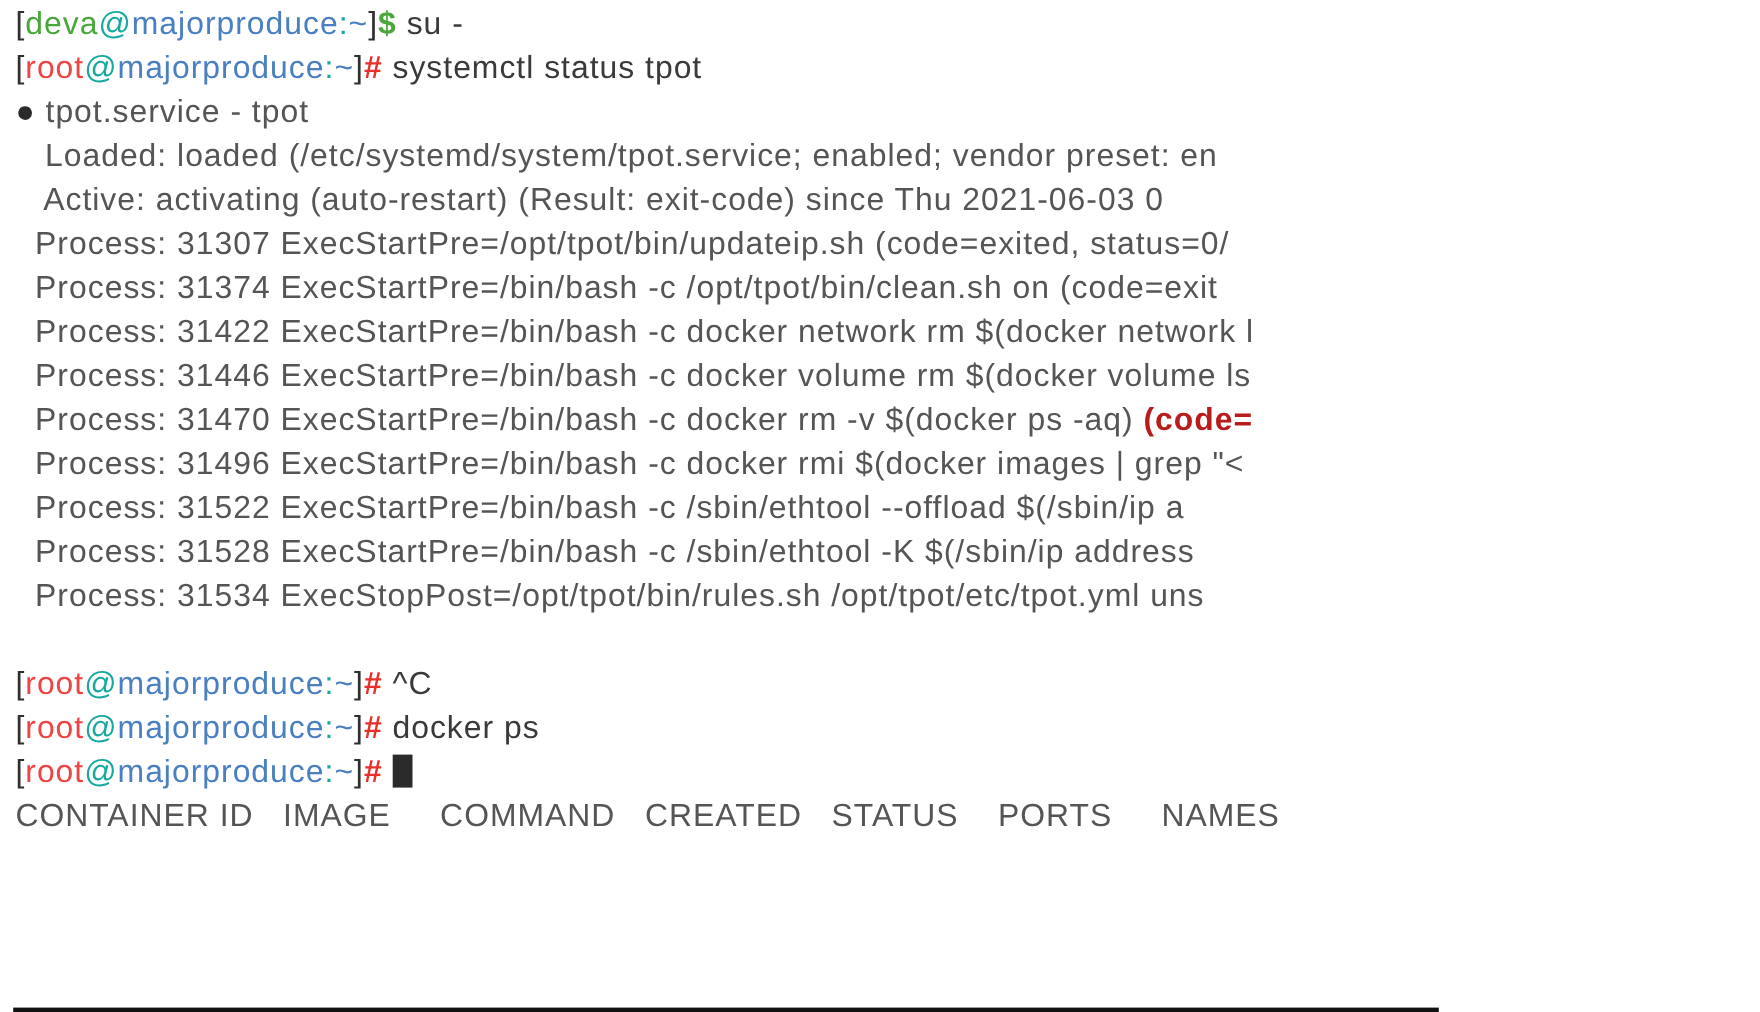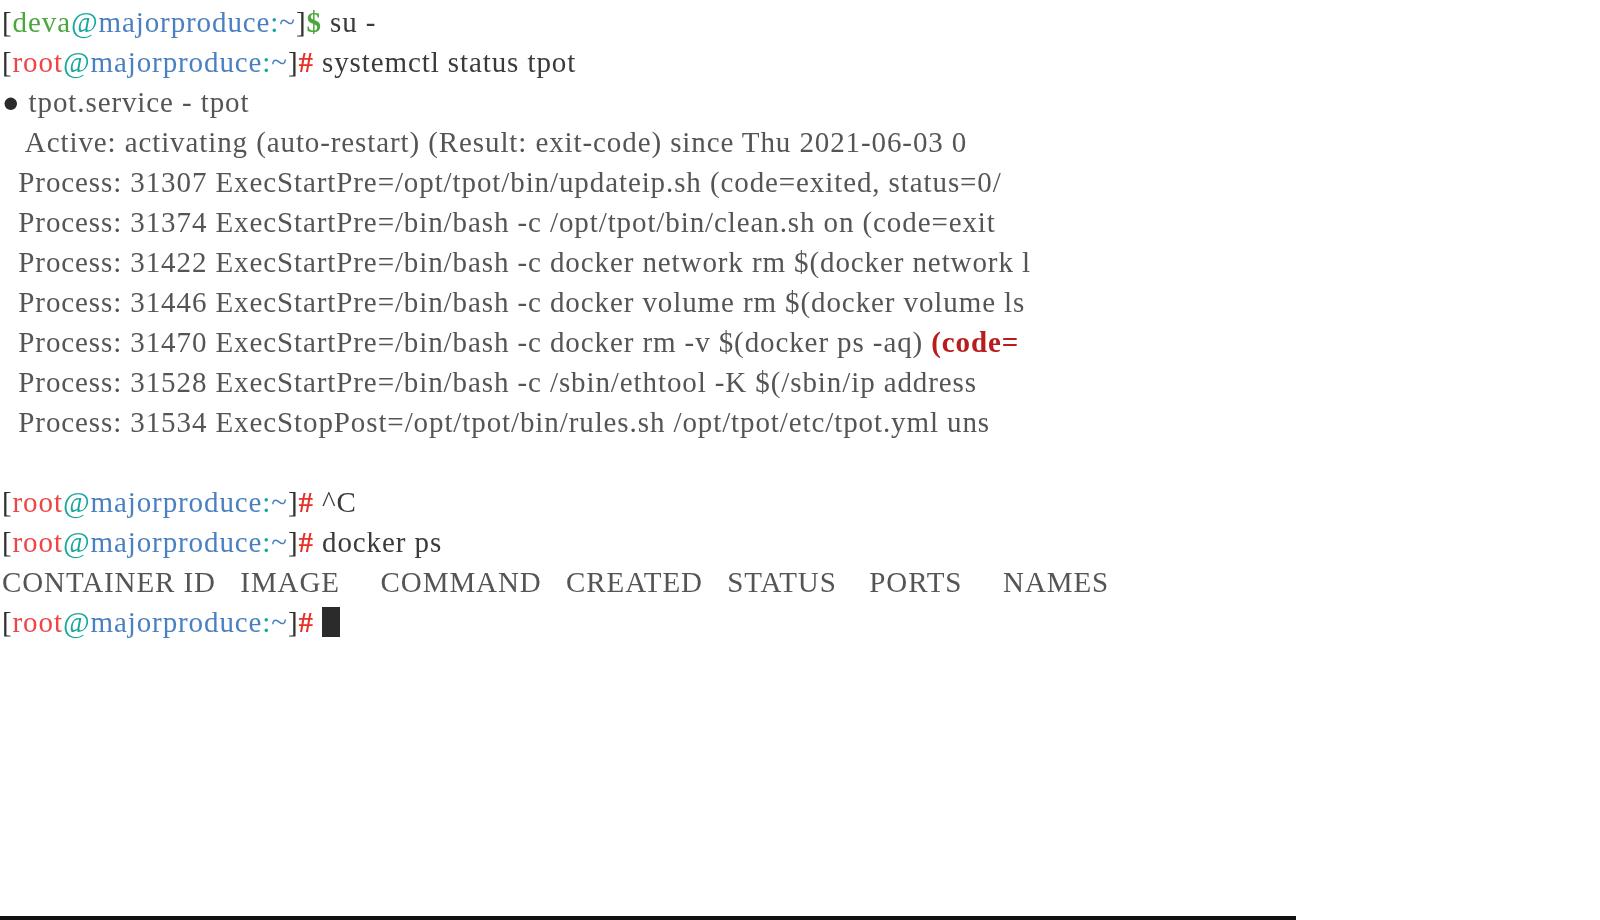--- a/index.html
+++ b/index.html
@@ -12,26 +12,27 @@
     overflow: hidden;
   }
   #terminal {
     position: relative;
     width: 1296px;
     height: 920px;
     background: #ffffff;
     box-sizing: border-box;
     border-bottom: 4px solid #111111;
     overflow: hidden;
-    font-family: Liberation Serif, serif;
+    font-family: Liberation Sans, sans-serif;
     font-size: 29px;
     line-height: 40px;
     letter-spacing: 0.9px;
     color: #3a3a3a;
     padding: 2px 0 0 0;
+    margin-left: 12px;
   }
   .line {
     white-space: pre;
     height: 40px;
     overflow: hidden;
     padding-left: 2px;
   }
   .line.blank { height: 40px; }
 
   
@@ -62,36 +63,39 @@
 
 <div id="terminal">
 
   <div class="line"><span class="brk">[</span><span class="user-d">deva</span><span class="at">@</span><span class="host">majorproduce</span><span class="colon">:</span><span class="tilde">~</span><span class="brk">]</span><span class="sig-d">$</span><span class="cmd"> su -</span></div>
 
 
   <div class="line"><span class="brk">[</span><span class="user-r">root</span><span class="at">@</span><span class="host">majorproduce</span><span class="colon">:</span><span class="tilde">~</span><span class="brk">]</span><span class="sig-r">#</span><span class="cmd"> systemctl status tpot</span></div>
 
   <div class="line"><span class="bullet">●</span><span class="out"> </span><span class="out">tpot.service - tpot</span></div>
 
+  <div class="line"><span class="out">   Loaded: loaded (/etc/systemd/system/tpot.service; enabled; vendor preset: en</span></div>
 
   <div class="line"><span class="out">   Active: activating (auto-restart) (Result: exit-code) since Thu 2021-06-03 0</span></div>
 
   <div class="line"><span class="out">  Process: 31307 ExecStartPre=/opt/tpot/bin/updateip.sh (code=exited, status=0/</span></div>
   <div class="line"><span class="out">  Process: 31374 ExecStartPre=/bin/bash -c /opt/tpot/bin/clean.sh on (code=exit</span></div>
   <div class="line"><span class="out">  Process: 31422 ExecStartPre=/bin/bash -c docker network rm $(docker network l</span></div>
   <div class="line"><span class="out">  Process: 31446 ExecStartPre=/bin/bash -c docker volume rm $(docker volume ls </span></div>
 
   <div class="line"><span class="out">  Process: 31470 ExecStartPre=/bin/bash -c docker rm -v $(docker ps -aq) </span><span class="fail">(code=</span></div>
 
+  <div class="line"><span class="out">  Process: 31496 ExecStartPre=/bin/bash -c docker rmi $(docker images | grep "&lt;</span></div>
+  <div class="line"><span class="out">  Process: 31522 ExecStartPre=/bin/bash -c /sbin/ethtool --offload $(/sbin/ip a</span></div>
   <div class="line"><span class="out">  Process: 31528 ExecStartPre=/bin/bash -c /sbin/ethtool -K $(/sbin/ip address </span></div>
   <div class="line"><span class="out">  Process: 31534 ExecStopPost=/opt/tpot/bin/rules.sh /opt/tpot/etc/tpot.yml uns</span></div>
 
   <div class="line blank"></div>
 
   <div class="line"><span class="brk">[</span><span class="user-r">root</span><span class="at">@</span><span class="host">majorproduce</span><span class="colon">:</span><span class="tilde">~</span><span class="brk">]</span><span class="sig-r">#</span><span class="cmd"> ^C</span></div>
 
   <div class="line"><span class="brk">[</span><span class="user-r">root</span><span class="at">@</span><span class="host">majorproduce</span><span class="colon">:</span><span class="tilde">~</span><span class="brk">]</span><span class="sig-r">#</span><span class="cmd"> docker ps</span></div>
 
+  <div class="line"><span class="brk">[</span><span class="user-r">root</span><span class="at">@</span><span class="host">majorproduce</span><span class="colon">:</span><span class="tilde">~</span><span class="brk">]</span><span class="sig-r">#</span><span class="cmd"> </span><span class="cursor"></span></div>
+
   <div class="line"><span class="out">CONTAINER ID   IMAGE     COMMAND   CREATED   STATUS    PORTS     NAMES</span></div>
-
-  <div class="line"><span class="brk">[</span><span class="user-r">root</span><span class="at">@</span><span class="host">majorproduce</span><span class="colon">:</span><span class="tilde">~</span><span class="brk">]</span><span class="sig-r">#</span><span class="cmd"> </span><span class="cursor"></span></div>
 
 </div>
 
 </body></html>

